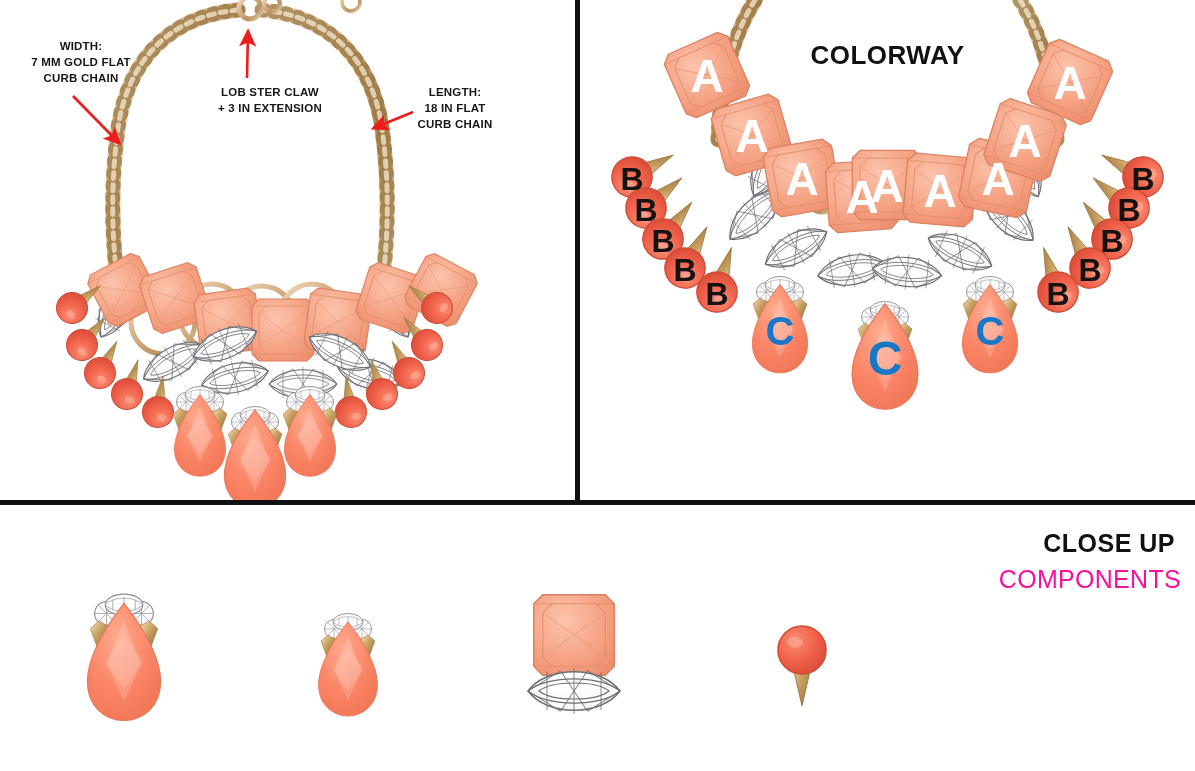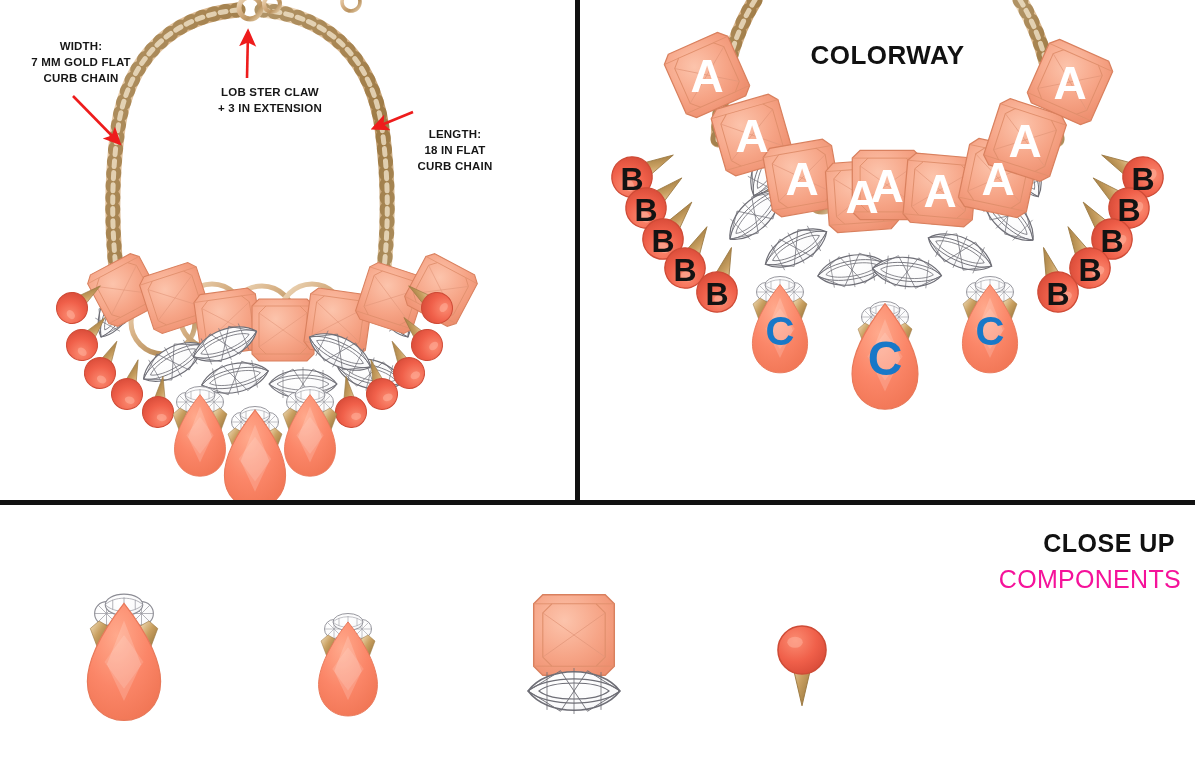--- a/index.html
+++ b/index.html
@@ -47,21 +47,21 @@
 
   
   .anno {
     position: absolute;
     font-size: 11.5px; font-weight: bold; color: #161616;
     line-height: 16px; text-align: center; letter-spacing: .2px;
     white-space: pre-line;
   }
   #anno-width  { left: 6px;   top: 38px;  width: 150px; }
   #anno-clasp  { left: 185px; top: 84px;  width: 170px; text-align: center; }
-  #anno-length { left: 390px; top: 84px;  width: 130px; margin-top: 42px; }
+  #anno-length { left: 390px; top: 84px;  width: 130px; }
 
   .arrow-svg { position: absolute; overflow: visible; pointer-events: none; }
 
   svg { display: block; }
   .marker-a { font-size: 46px; font-weight: bold; fill: #ffffff;
               font-family: "Liberation Sans", sans-serif; }
   .marker-b { font-size: 32px; font-weight: bold; fill: #131313;
               font-family: "Liberation Sans", sans-serif; }
   .marker-c { font-size: 40px; font-weight: bold; fill: #1878C8;
               font-family: "Liberation Sans", sans-serif; }

